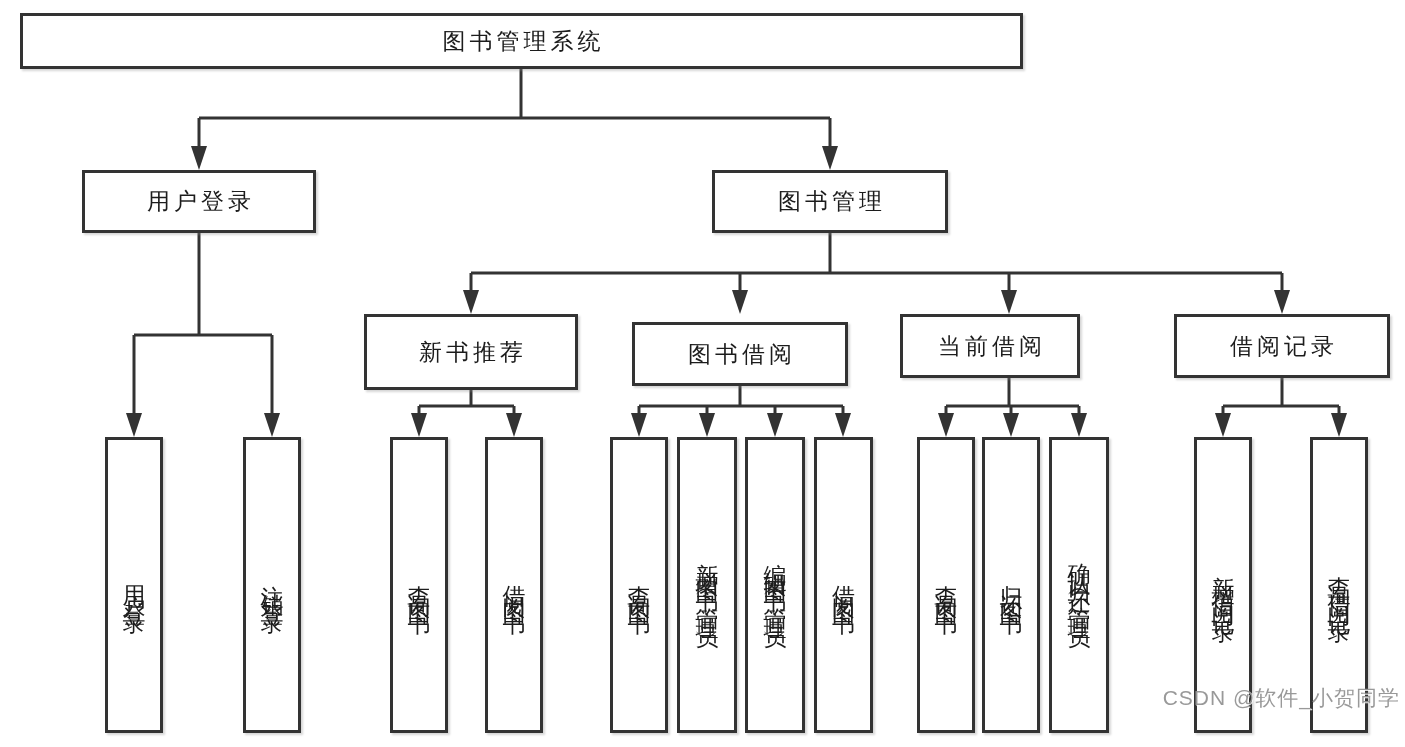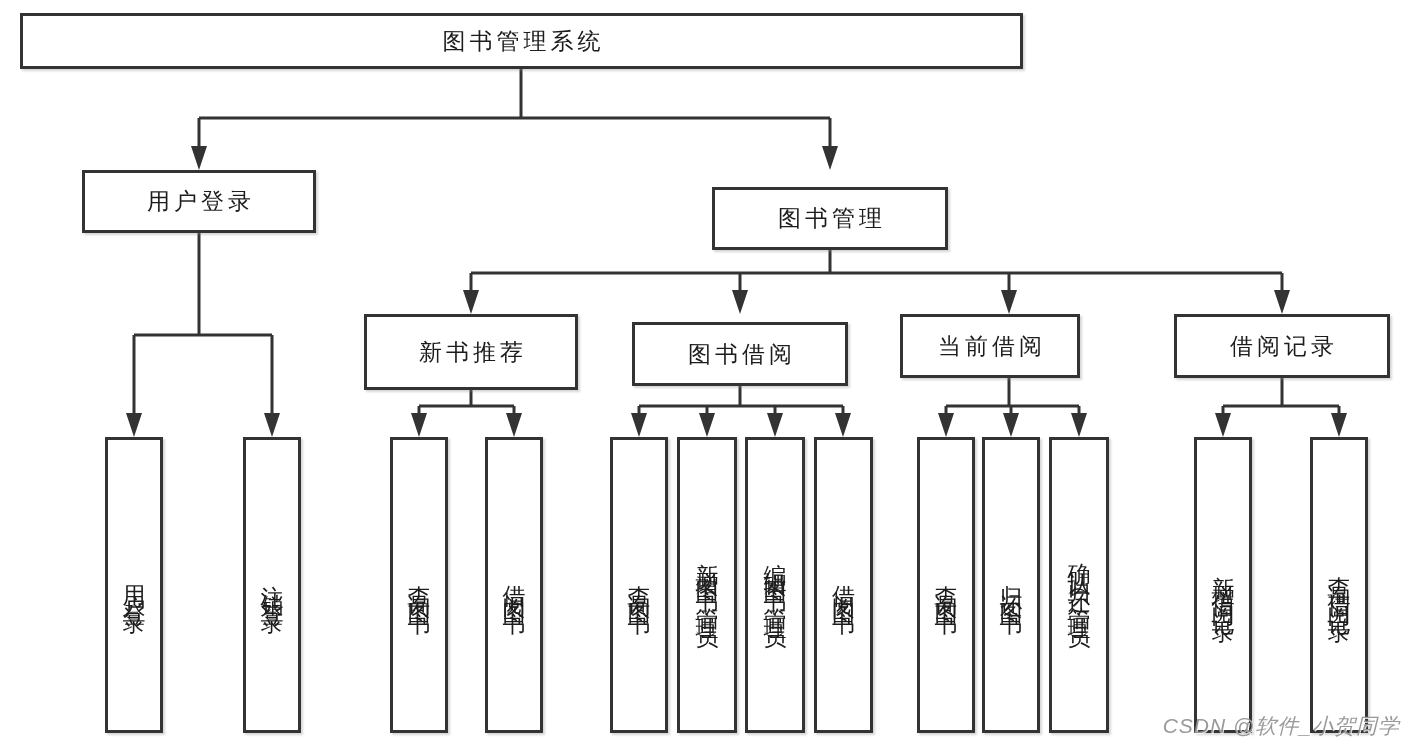--- a/index.html
+++ b/index.html
@@ -34,27 +34,26 @@
     display: block;
     writing-mode: vertical-rl;
     text-orientation: mixed;
     font-size: 23px;
     letter-spacing: 9px;
     line-height: 1;
   }
   .watermark {
     position: absolute;
     right: 5px;
-    top: 712px;
+    top: 684px;
     font-size: 21px;
     letter-spacing: 1px;
     color: rgba(148, 148, 148, 0.95);
     text-shadow: 1px 1px 0 rgba(255,255,255,0.8);
     white-space: nowrap;
-    font-style: italic;
   }
 </style>
 </head>
 <body>
 
 <div class="canvas">
 
   <svg class="connectors" width="1405" height="747" viewBox="0 0 1405 747" xmlns="http://www.w3.org/2000/svg">
       <line x1="521" y1="69" x2="521" y2="118" stroke="#333333" stroke-width="3"></line>
       <line x1="199" y1="118" x2="830" y2="118" stroke="#333333" stroke-width="3"></line>
@@ -110,21 +109,21 @@
       <polygon points="1331,413 1347,413 1339,437" fill="#333333"></polygon>
     </svg>
 
   <div class="node h-node" style="left:20px; top:13px; width:1003px; height:56px;">
     <span>图书管理系统</span>
   </div>
 
   <div class="node h-node" style="left:82px; top:170px; width:234px; height:63px;">
     <span>用户登录</span>
   </div>
-  <div class="node h-node" style="left:712px; top:170px; width:236px; height:63px;margin-top:17px;">
+  <div class="node h-node" style="left:712px; top:170px; width:236px; height:63px;">
     <span>图书管理</span>
   </div>
 
   <div class="node h-node" style="left:364px; top:314px; width:214px; height:76px;">
     <span>新书推荐</span>
   </div>
   <div class="node h-node" style="left:632px; top:322px; width:216px; height:64px;">
     <span>图书借阅</span>
   </div>
   <div class="node h-node" style="left:900px; top:314px; width:180px; height:64px;">

